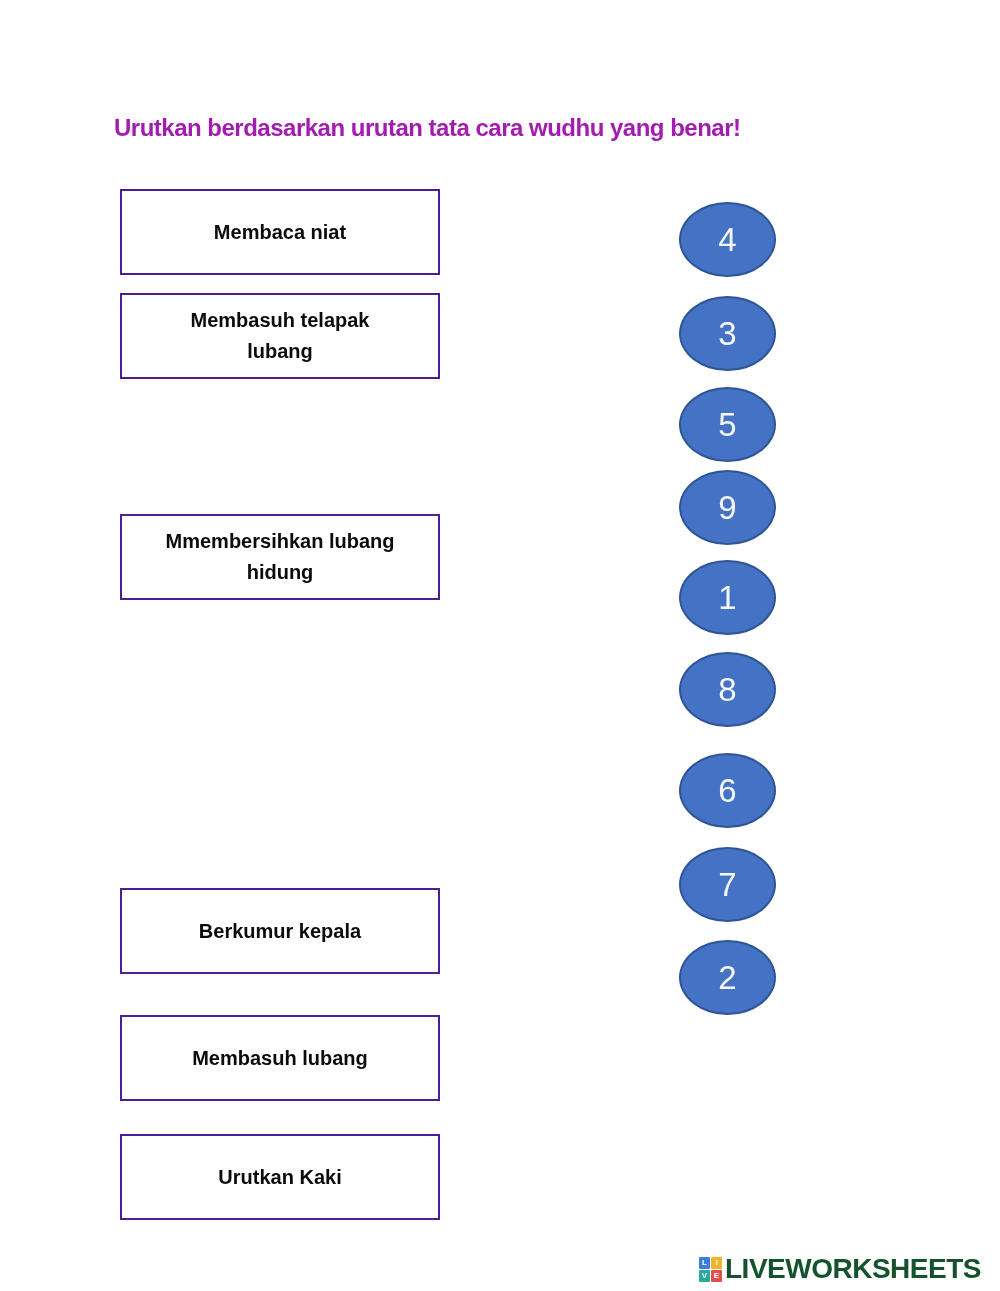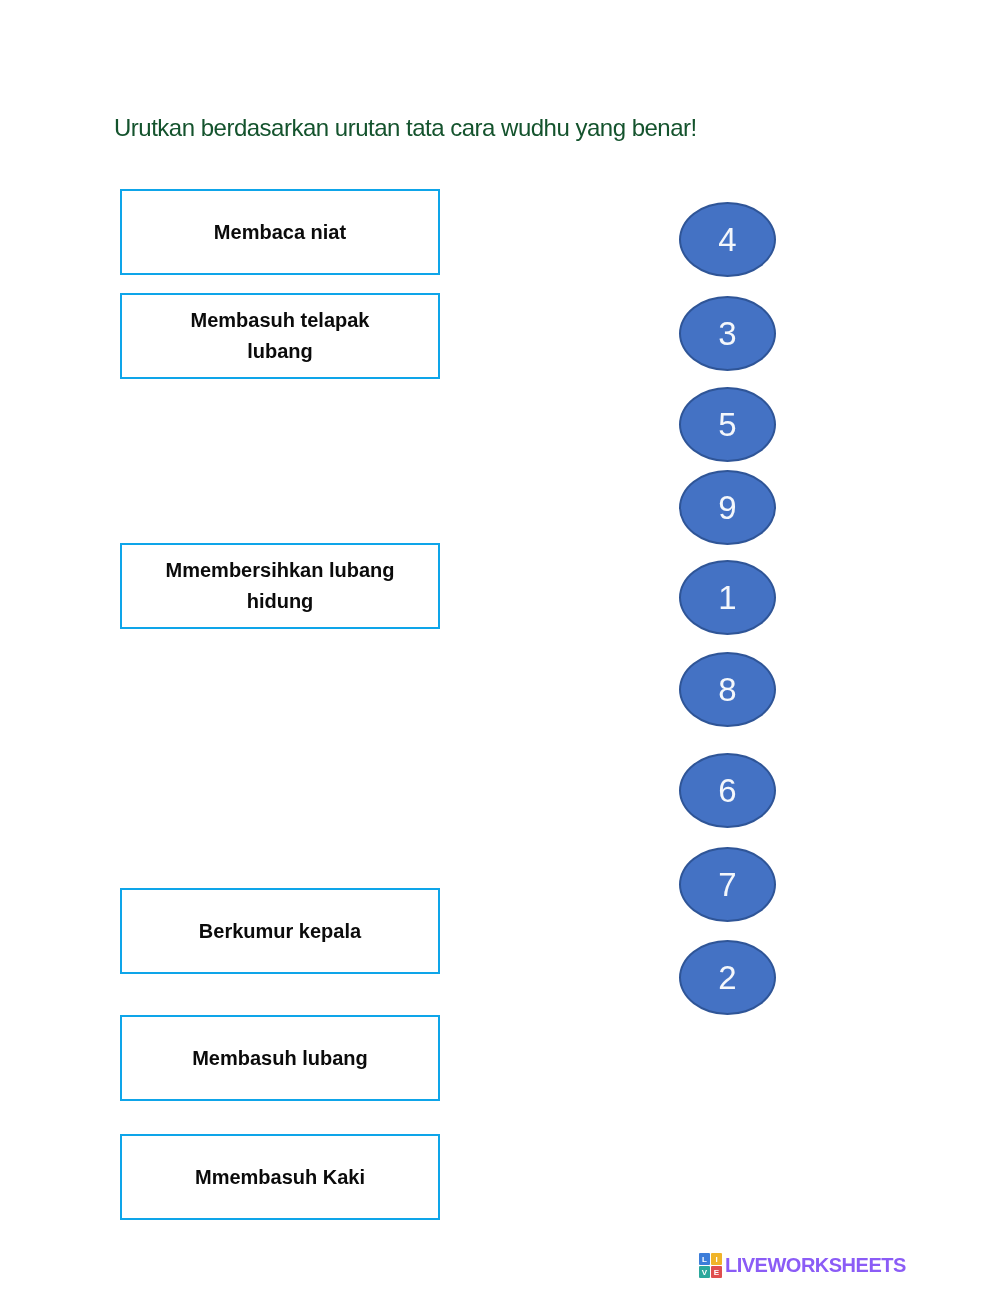--- a/index.html
+++ b/index.html
@@ -14,32 +14,32 @@
     height: 1291px;
     background: #ffffff;
     overflow: hidden;
   }
   .title {
     position: absolute;
     left: 114px;
     top: 114px;
     margin: 0;
     font-size: 24px;
-    font-weight: normal;
+    font-weight: bold;
     letter-spacing: -0.5px;
-    color: #14532d;
+    color: #a21caf;
     white-space: nowrap;
   }
   .box {
     position: absolute;
     left: 120px;
     width: 320px;
     height: 86px;
     box-sizing: border-box;
-    border: 2px solid #0ea5e9;
+    border: 2px solid #4c1d95;
     background: #ffffff;
     display: flex;
     align-items: center;
     justify-content: center;
     text-align: center;
     padding: 0 42px;
   }
   .box-label {
     font-size: 20px;
     font-weight: bold;
@@ -86,50 +86,50 @@
     color: #ffffff;
     font-size: 8px;
     font-weight: bold;
     border-radius: 1px;
   }
   .sq-l { background: #3c7dd9; }
   .sq-i { background: #f0b429; }
   .sq-v { background: #2ba89c; }
   .sq-e { background: #e04f4f; }
   .lw-word {
-    font-size: 20px;
+    font-size: 28px;
     font-weight: bold;
     letter-spacing: -0.5px;
-    color: #8b5cf6;
+    color: #14532d;
   }
 </style>
 </head>
 <body>
 
 <div class="page">
 
   <h1 class="title">Urutkan berdasarkan urutan tata cara wudhu yang benar!</h1>
 
   <div class="box" style="top:189px">
     <span class="box-label">Membaca niat</span>
   </div>
   <div class="box" style="top:293px">
     <span class="box-label">Membasuh telapak lubang</span>
   </div>
-  <div class="box" style="top:543px">
+  <div class="box" style="top:514px">
     <span class="box-label">Mmembersihkan lubang hidung</span>
   </div>
   <div class="box" style="top:888px">
     <span class="box-label">Berkumur kepala</span>
   </div>
   <div class="box" style="top:1015px">
     <span class="box-label">Membasuh lubang</span>
   </div>
   <div class="box" style="top:1134px">
-    <span class="box-label">Mmembasuh Kaki</span>
+    <span class="box-label">Urutkan Kaki</span>
   </div>
 
   <div class="ellipse" style="top:202px">
     <span class="ellipse-num">4</span>
   </div>
   <div class="ellipse" style="top:296px">
     <span class="ellipse-num">3</span>
   </div>
   <div class="ellipse" style="top:387px">
     <span class="ellipse-num">5</span>

